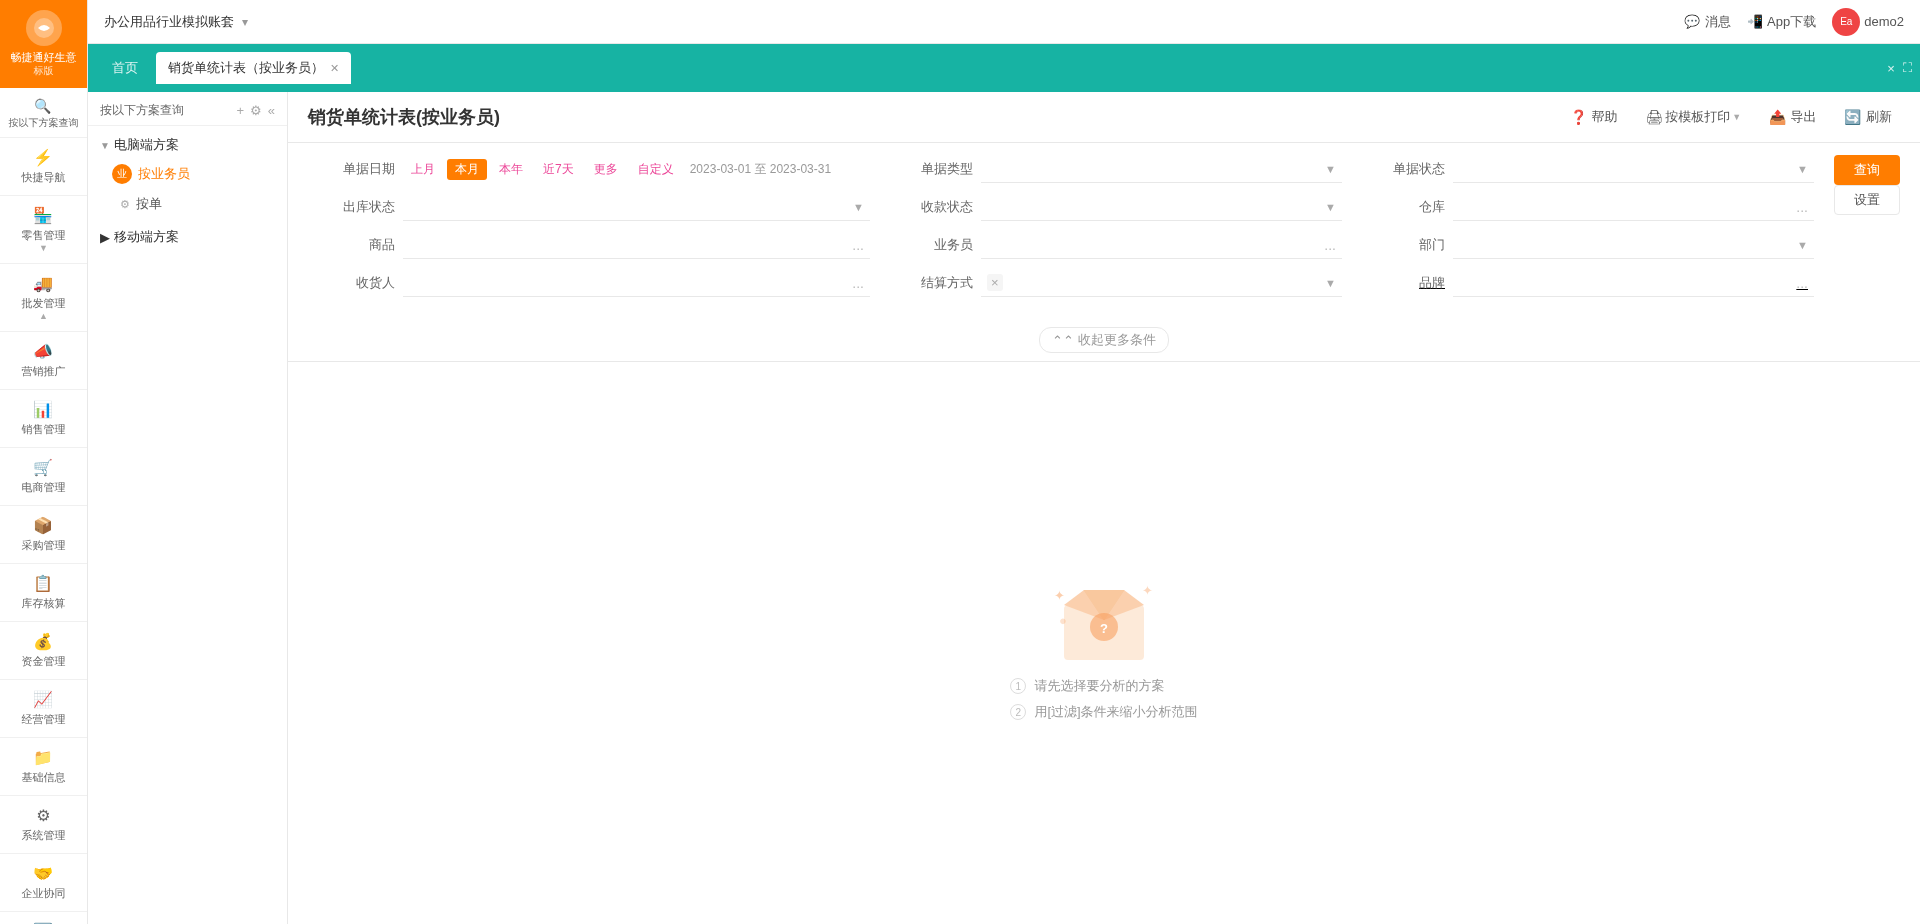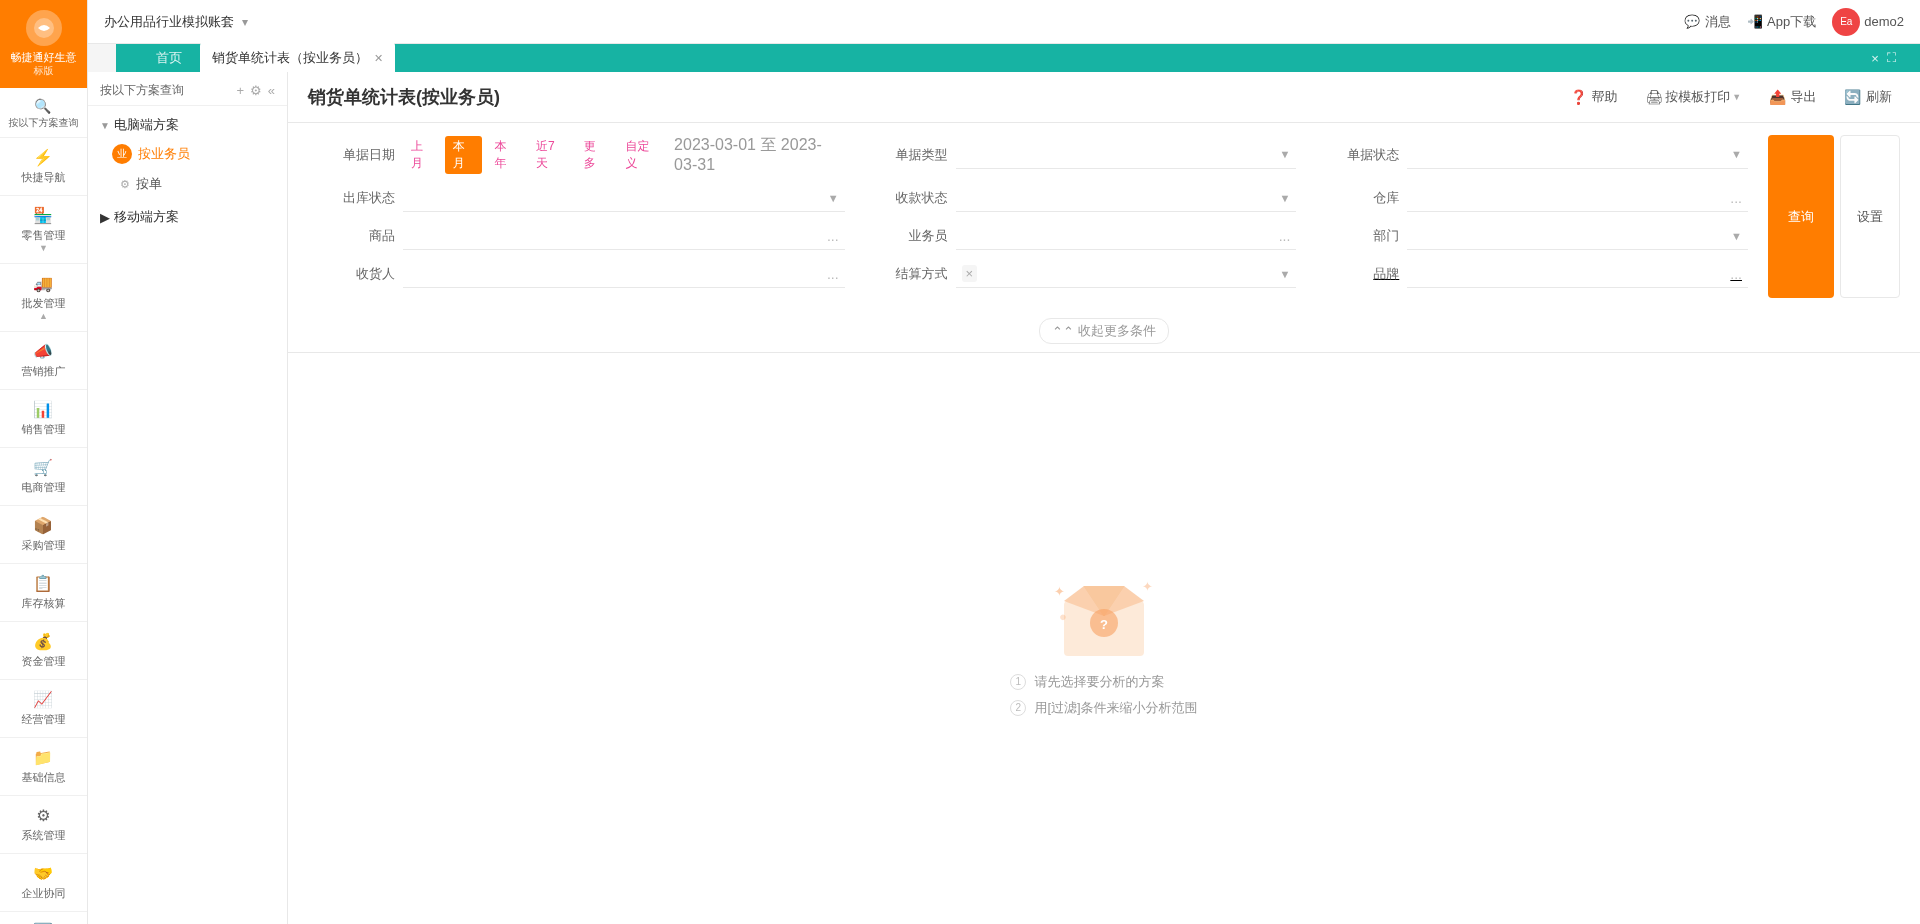--- a/index.html
+++ b/index.html
@@ -113,27 +113,26 @@
       background: #ef4444;
       display: flex;
       align-items: center;
       justify-content: center;
       color: #fff;
       font-size: 12px;
     }
 
     
     .tabbar {
-      height: 28px;
+      height: 48px;
       background: #17b3a3;
       display: flex;
       align-items: center;
-      padding: 0 24px;
+      padding: 0 8px;
       flex-shrink: 0;
-      margin-left: 28px;
     }
     .tab-home {
       padding: 0 16px;
       height: 40px;
       display: flex;
       align-items: center;
       color: rgba(255,255,255,0.85);
       cursor: pointer;
       font-size: 13px;
     }
@@ -339,21 +338,21 @@
       font-size: 12px;
       color: #ec4899;
       background: transparent;
     }
     .date-btn.active {
       background: #ff7d00;
       color: #fff;
       border-radius: 3px;
     }
     .date-range {
-      font-size: 16px;
+      font-size: 12px;
       color: #999;
       margin-left: 4px;
     }
     .dots-btn {
       color: #bbb;
       cursor: pointer;
       font-size: 14px;
     }
     .tag-x {
       display: inline-flex;
@@ -403,22 +402,21 @@
       color: #555;
       border: 1px solid #e8e8e8;
       border-radius: 4px;
       padding: 5px 16px;
       cursor: pointer;
       font-size: 13px;
     }
 
     .action-btns {
       display: flex;
-      flex-direction: row;
-      gap: 6px;
+      flex-direction: column;
       margin-left: 12px;
     }
 
     
     .empty-state {
       flex: 1;
       display: flex;
       flex-direction: column;
       align-items: center;
       justify-content: center;

